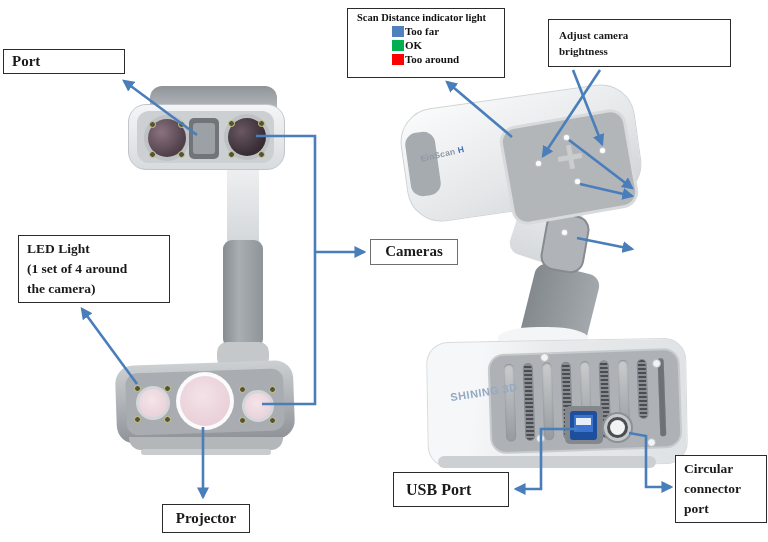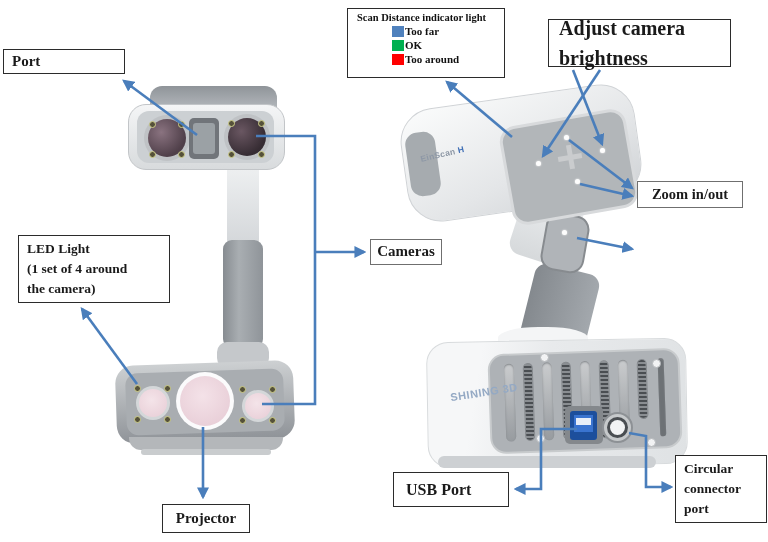--- a/index.html
+++ b/index.html
@@ -213,42 +213,41 @@
   </svg>
 
   <div class="lbl" style="left:3px;top:49px;width:122px;height:25px;padding-left:8px;font-size:15px;">Port</div>
 
   <div class="lbl" style="left:18px;top:235px;width:152px;height:68px;padding:4px 8px;font-size:13.5px;line-height:1.5;">LED Light
 (1 set of 4 around
 the camera)</div>
 
   <div class="lbl center" style="left:162px;top:504px;width:88px;height:29px;font-size:15px;">Projector</div>
 
-  <div class="lbl gray center" style="left:370px;top:239px;width:72px;height:26px;font-size:15px;">Cameras</div>
+  <div class="lbl gray center" style="left:370px;top:239px;width:88px;height:26px;font-size:15px;">Cameras</div>
 
   <div class="legend">
     <div class="legend-title">Scan Distance indicator light</div>
     <div class="legend-row">
       <span class="legend-swatch" style="background-color: rgb(79, 129, 189);"></span>
       <span class="legend-label">Too far</span>
     </div>
     <div class="legend-row">
       <span class="legend-swatch" style="background-color: rgb(0, 176, 80);"></span>
       <span class="legend-label">OK</span>
     </div>
     <div class="legend-row">
       <span class="legend-swatch" style="background-color: rgb(255, 0, 0);"></span>
       <span class="legend-label">Too around</span>
     </div>
   </div>
 
-  <div class="lbl" style="left:548px;top:19px;width:183px;height:48px;padding-left:10px;font-size:20px;line-height:1.5;">Adjust  camera
+  <div class="lbl" style="left:548px;top:19px;width:183px;height:48px;padding-left:10px;font-size:11px;line-height:1.5;">Adjust  camera
 brightness</div>
 
-  <div class="lbl gray center" style="left:637px;top:181px;width:106px;height:27px;font-size:14.5px;">Zoom in/out</div>
 
 
   <div class="lbl" style="left:393px;top:472px;width:116px;height:35px;padding-left:12px;font-size:16px;">USB Port</div>
 
   <div class="lbl" style="left:675px;top:455px;width:92px;height:68px;padding:2px 8px;font-size:13.5px;line-height:1.5;">Circular
 connector
 port</div>
 
 </div>
 

